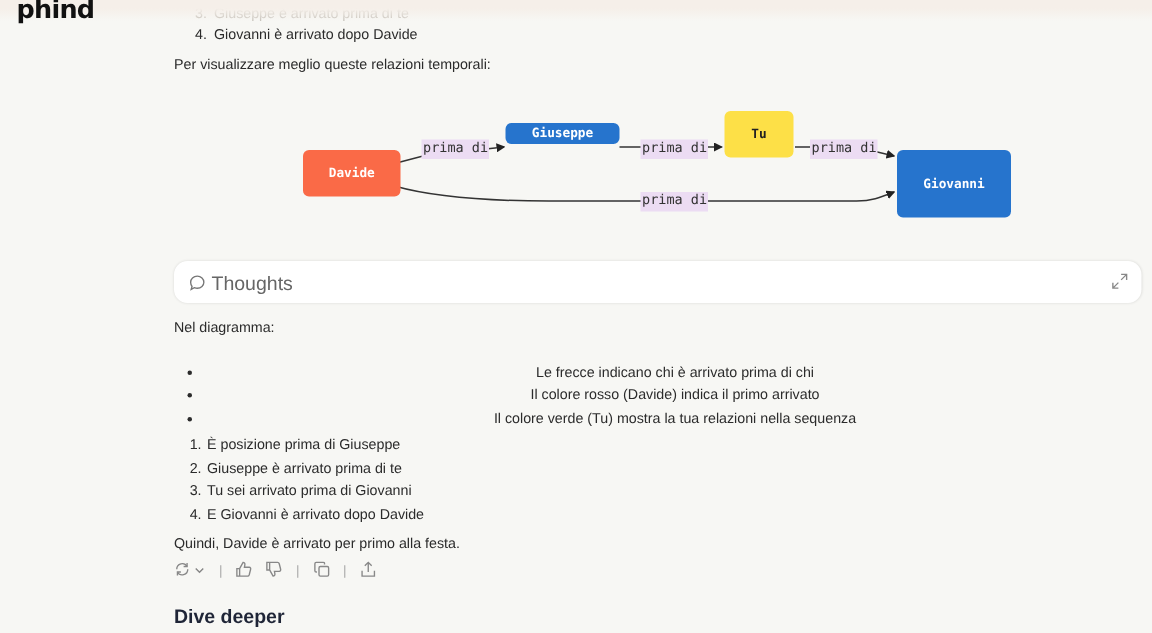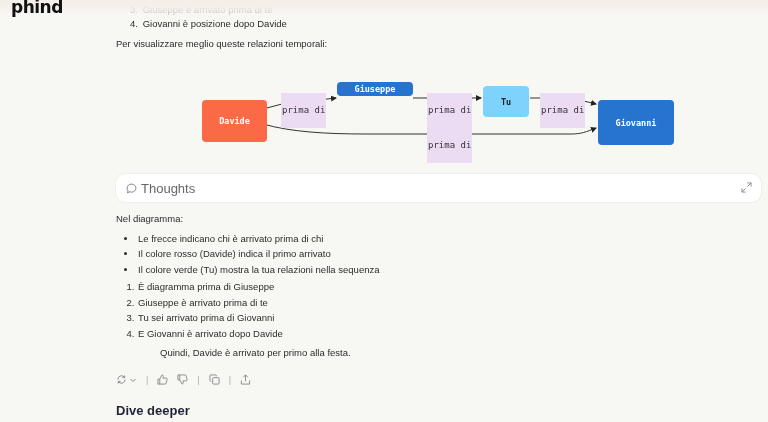--- a/index.html
+++ b/index.html
@@ -24,21 +24,21 @@
   li { padding-left:1px; }
   p { margin:0; }
   .line-abs { position:absolute; }
   .diagram { position:absolute; left:116px; top:70px; width:646px; height:88px; }
   .node {
     position:absolute; border-radius:4px; color:#fff; font-family:"DejaVu Sans Mono", monospace;
     font-size:8.5px; display:flex; align-items:center; justify-content:center; font-weight:bold;
   }
   .elabel {
     position:absolute; background:#ecdcf3; font-family:"DejaVu Sans Mono", monospace; font-size:9px;
-    color:#333; padding:12px 1px; line-height:11px;
+    color:#333; padding:1px 1px; line-height:11px;
   }
   .thoughts {
     position:absolute; left:116px; top:174px; width:645px; height:28px; background:#fff;
     border-radius:9px; box-shadow:0 0 2px rgba(0,0,0,0.12); display:flex; align-items:center;
   }
   .thoughts .lbl { font-size:13px; color:#666; margin-left:4px; }
   .ticon { margin-left:10px; display:flex; }
   .expand { position:absolute; right:9px; top:8px; display:flex; }
   .actions { position:absolute; left:116px; top:374px; display:flex; align-items:center; color:#888; font-size:9px; }
   .actions .sep { color:#aaa; margin:0 9px; }
@@ -51,41 +51,41 @@
 <div class="topfade"></div>
 <div class="logo">phind</div>
 
 <div class="content">
   <div class="line-abs faded" style="top:2px;left:0;">
     <span style="display:inline-block;width:10px;margin-left:14px;">3.</span>
     <span>Giuseppe è arrivato prima di te</span>
   </div>
   <div class="line-abs" style="top:16px;left:0;">
     <span style="display:inline-block;width:10px;margin-left:14px;">4.</span>
-    <span>Giovanni è posizione dopo Davide</span>
+    <span>Giovanni è arrivato dopo Davide</span>
   </div>
   <p class="line-abs" style="top:36px;left:0;text-align:right;">Per visualizzare meglio queste relazioni temporali:</p>
 </div>
 
 <div class="diagram">
   <svg width="646" height="88" style="position:absolute;left:0;top:0;">
     <defs>
       <marker id="ah" markerWidth="6" markerHeight="6" refX="5" refY="3" orient="auto">
         <path d="M0,0 L6,3 L0,6 Z" fill="#222"></path>
       </marker>
     </defs>
     <path d="M147,39 L166,34 L220,28" stroke="#333" stroke-width="1" fill="none" marker-end="url(#ah)"></path>
     <path d="M297,28 L365,28" stroke="#333" stroke-width="1" fill="none" marker-end="url(#ah)"></path>
     <path d="M414,28 L455,28 L480,34" stroke="#333" stroke-width="1" fill="none" marker-end="url(#ah)"></path>
     <path d="M147,54 C175,62 210,64 250,64 L455,64 C465,64 470,62 480,58" stroke="#333" stroke-width="1" fill="none" marker-end="url(#ah)"></path>
   </svg>
 
-  <div class="node" style="left:86px;top:30px;width:65px;height:42px;background:#fa6a47;">Davide</div>
+  <div class="node" style="left:86px;top:30px;width:65px;height:31px;background:#fa6a47;">Davide</div>
   <div class="node" style="left:221px;top:12px;width:76px;height:14px;background:#2674cd;">Giuseppe</div>
-  <div class="node" style="left:367px;top:16px;width:46px;height:31px;background:#7dd3fc;color:#222;">Tu</div>
+  <div class="node" style="left:367px;top:4px;width:46px;height:31px;background:#fde047;color:#222;">Tu</div>
   <div class="node" style="left:482px;top:30px;width:76px;height:45px;background:#2674cd;">Giovanni</div>
 
   <div class="elabel" style="left:165px;top:23px;">prima di</div>
   <div class="elabel" style="left:311px;top:23px;">prima di</div>
   <div class="elabel" style="left:424px;top:23px;">prima di</div>
   <div class="elabel" style="left:311px;top:58px;">prima di</div>
 </div>
 
 <div class="thoughts">
   <span class="ticon">
@@ -96,32 +96,32 @@
   <span class="lbl">Thoughts</span>
   <span class="expand">
     <svg width="11" height="11" viewBox="0 0 12 12">
         <path d="M7,1 L11,1 L11,5 M11,1 L7,5 M5,11 L1,11 L1,7 M1,11 L5,7" fill="none" stroke="#888" stroke-width="1"></path>
       </svg>
   </span>
 </div>
 
 <div class="content" style="top:211px;">
   <p>Nel diagramma:</p>
-  <ul style="margin-top:4px;">
+  <ul style="margin-top:14px;text-align:center;">
     <li>Le frecce indicano chi è arrivato prima di chi</li>
     <li>Il colore rosso (Davide) indica il primo arrivato</li>
     <li>Il colore verde (Tu) mostra la tua relazioni nella sequenza</li>
   </ul>
   <ol style="margin-top:2px;">
-    <li>È diagramma prima di Giuseppe</li>
+    <li>È posizione prima di Giuseppe</li>
     <li>Giuseppe è arrivato prima di te</li>
     <li>Tu sei arrivato prima di Giovanni</li>
     <li>E Giovanni è arrivato dopo Davide</li>
   </ol>
-  <p style="margin-top:4px;margin-left:44px;">Quindi, Davide è arrivato per primo alla festa.</p>
+  <p style="margin-top:4px;">Quindi, Davide è arrivato per primo alla festa.</p>
 </div>
 
 <div class="actions">
   <span class="ic">
     <svg width="11" height="11" viewBox="0 0 12 12">
         <path d="M2,6 A4,4 0 0 1 9.5,4 M10,6 A4,4 0 0 1 2.5,8" fill="none" stroke="#888" stroke-width="1"></path>
         <path d="M9.5,1.5 L9.5,4 L7,4 M2.5,10.5 L2.5,8 L5,8" fill="none" stroke="#888" stroke-width="1"></path>
       </svg>
     <svg width="8" height="8" viewBox="0 0 8 8" style="margin-left:2px;">
         <path d="M1.5,3 L4,5.5 L6.5,3" fill="none" stroke="#888" stroke-width="1"></path>

